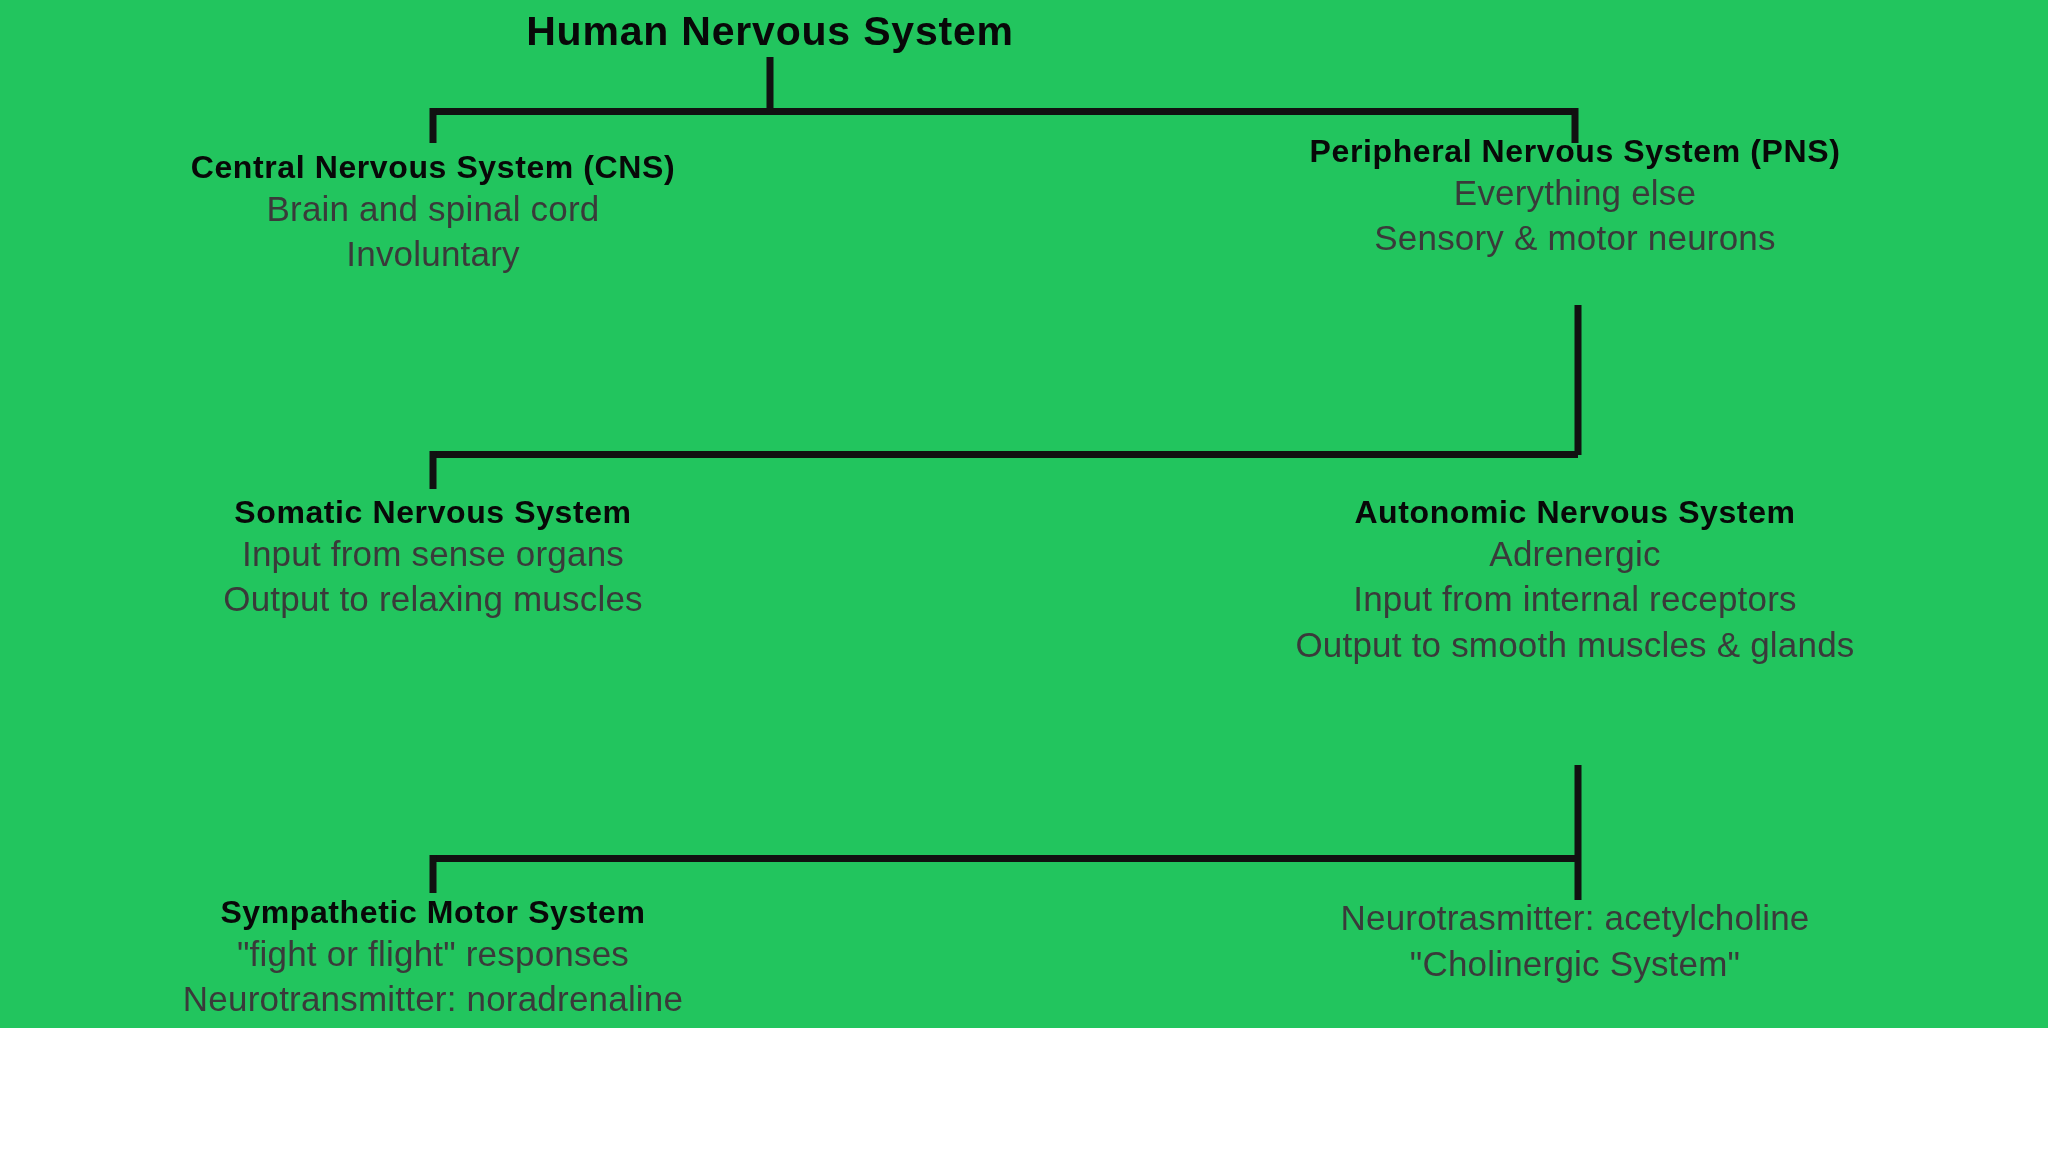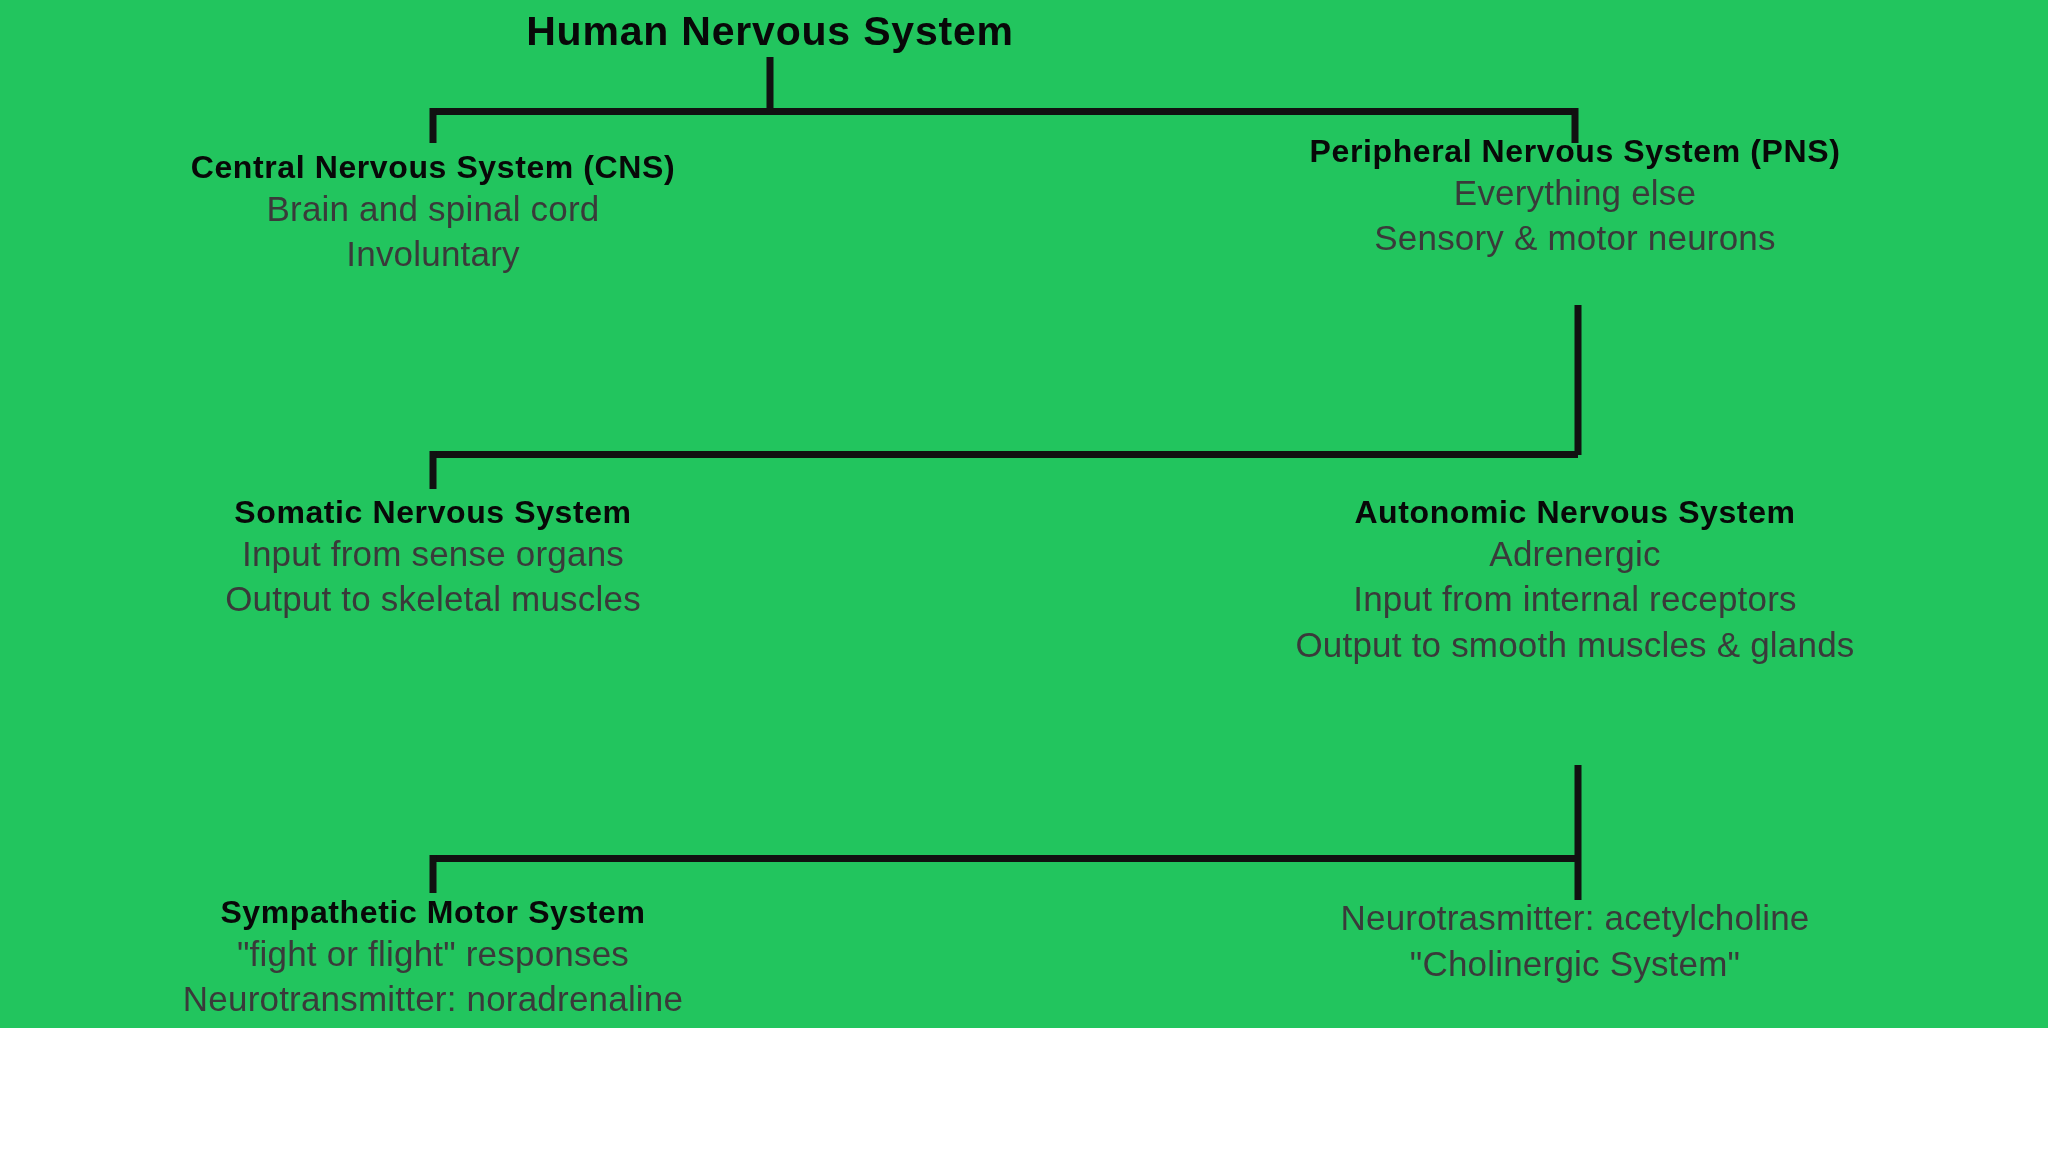--- a/index.html
+++ b/index.html
@@ -92,21 +92,21 @@
 
   <div class="conn conn-v" style="left:1578px; top:305px; height:150px;"></div>
 
   <div class="conn conn-h" style="left:430px; top:451px; width:1148px;"></div>
   <div class="conn conn-v" style="left:433px; top:451px; height:38px;"></div>
 
   <div class="node" style="left:433px; top:495px;">
     <div class="node-title">Somatic Nervous System</div>
     <div class="node-lines">
       <span class="node-line">Input from sense organs</span>
-      <span class="node-line">Output to skeletal muscles</span>
+      <span class="node-line">Output to relaxing muscles</span>
     </div>
   </div>
 
   <div class="node" style="left:1575px; top:495px;">
     <div class="node-title">Autonomic Nervous System</div>
     <div class="node-lines">
       <span class="node-line">Adrenergic</span>
       <span class="node-line">Input from internal receptors</span>
       <span class="node-line">Output to smooth muscles &amp; glands</span>
     </div>

